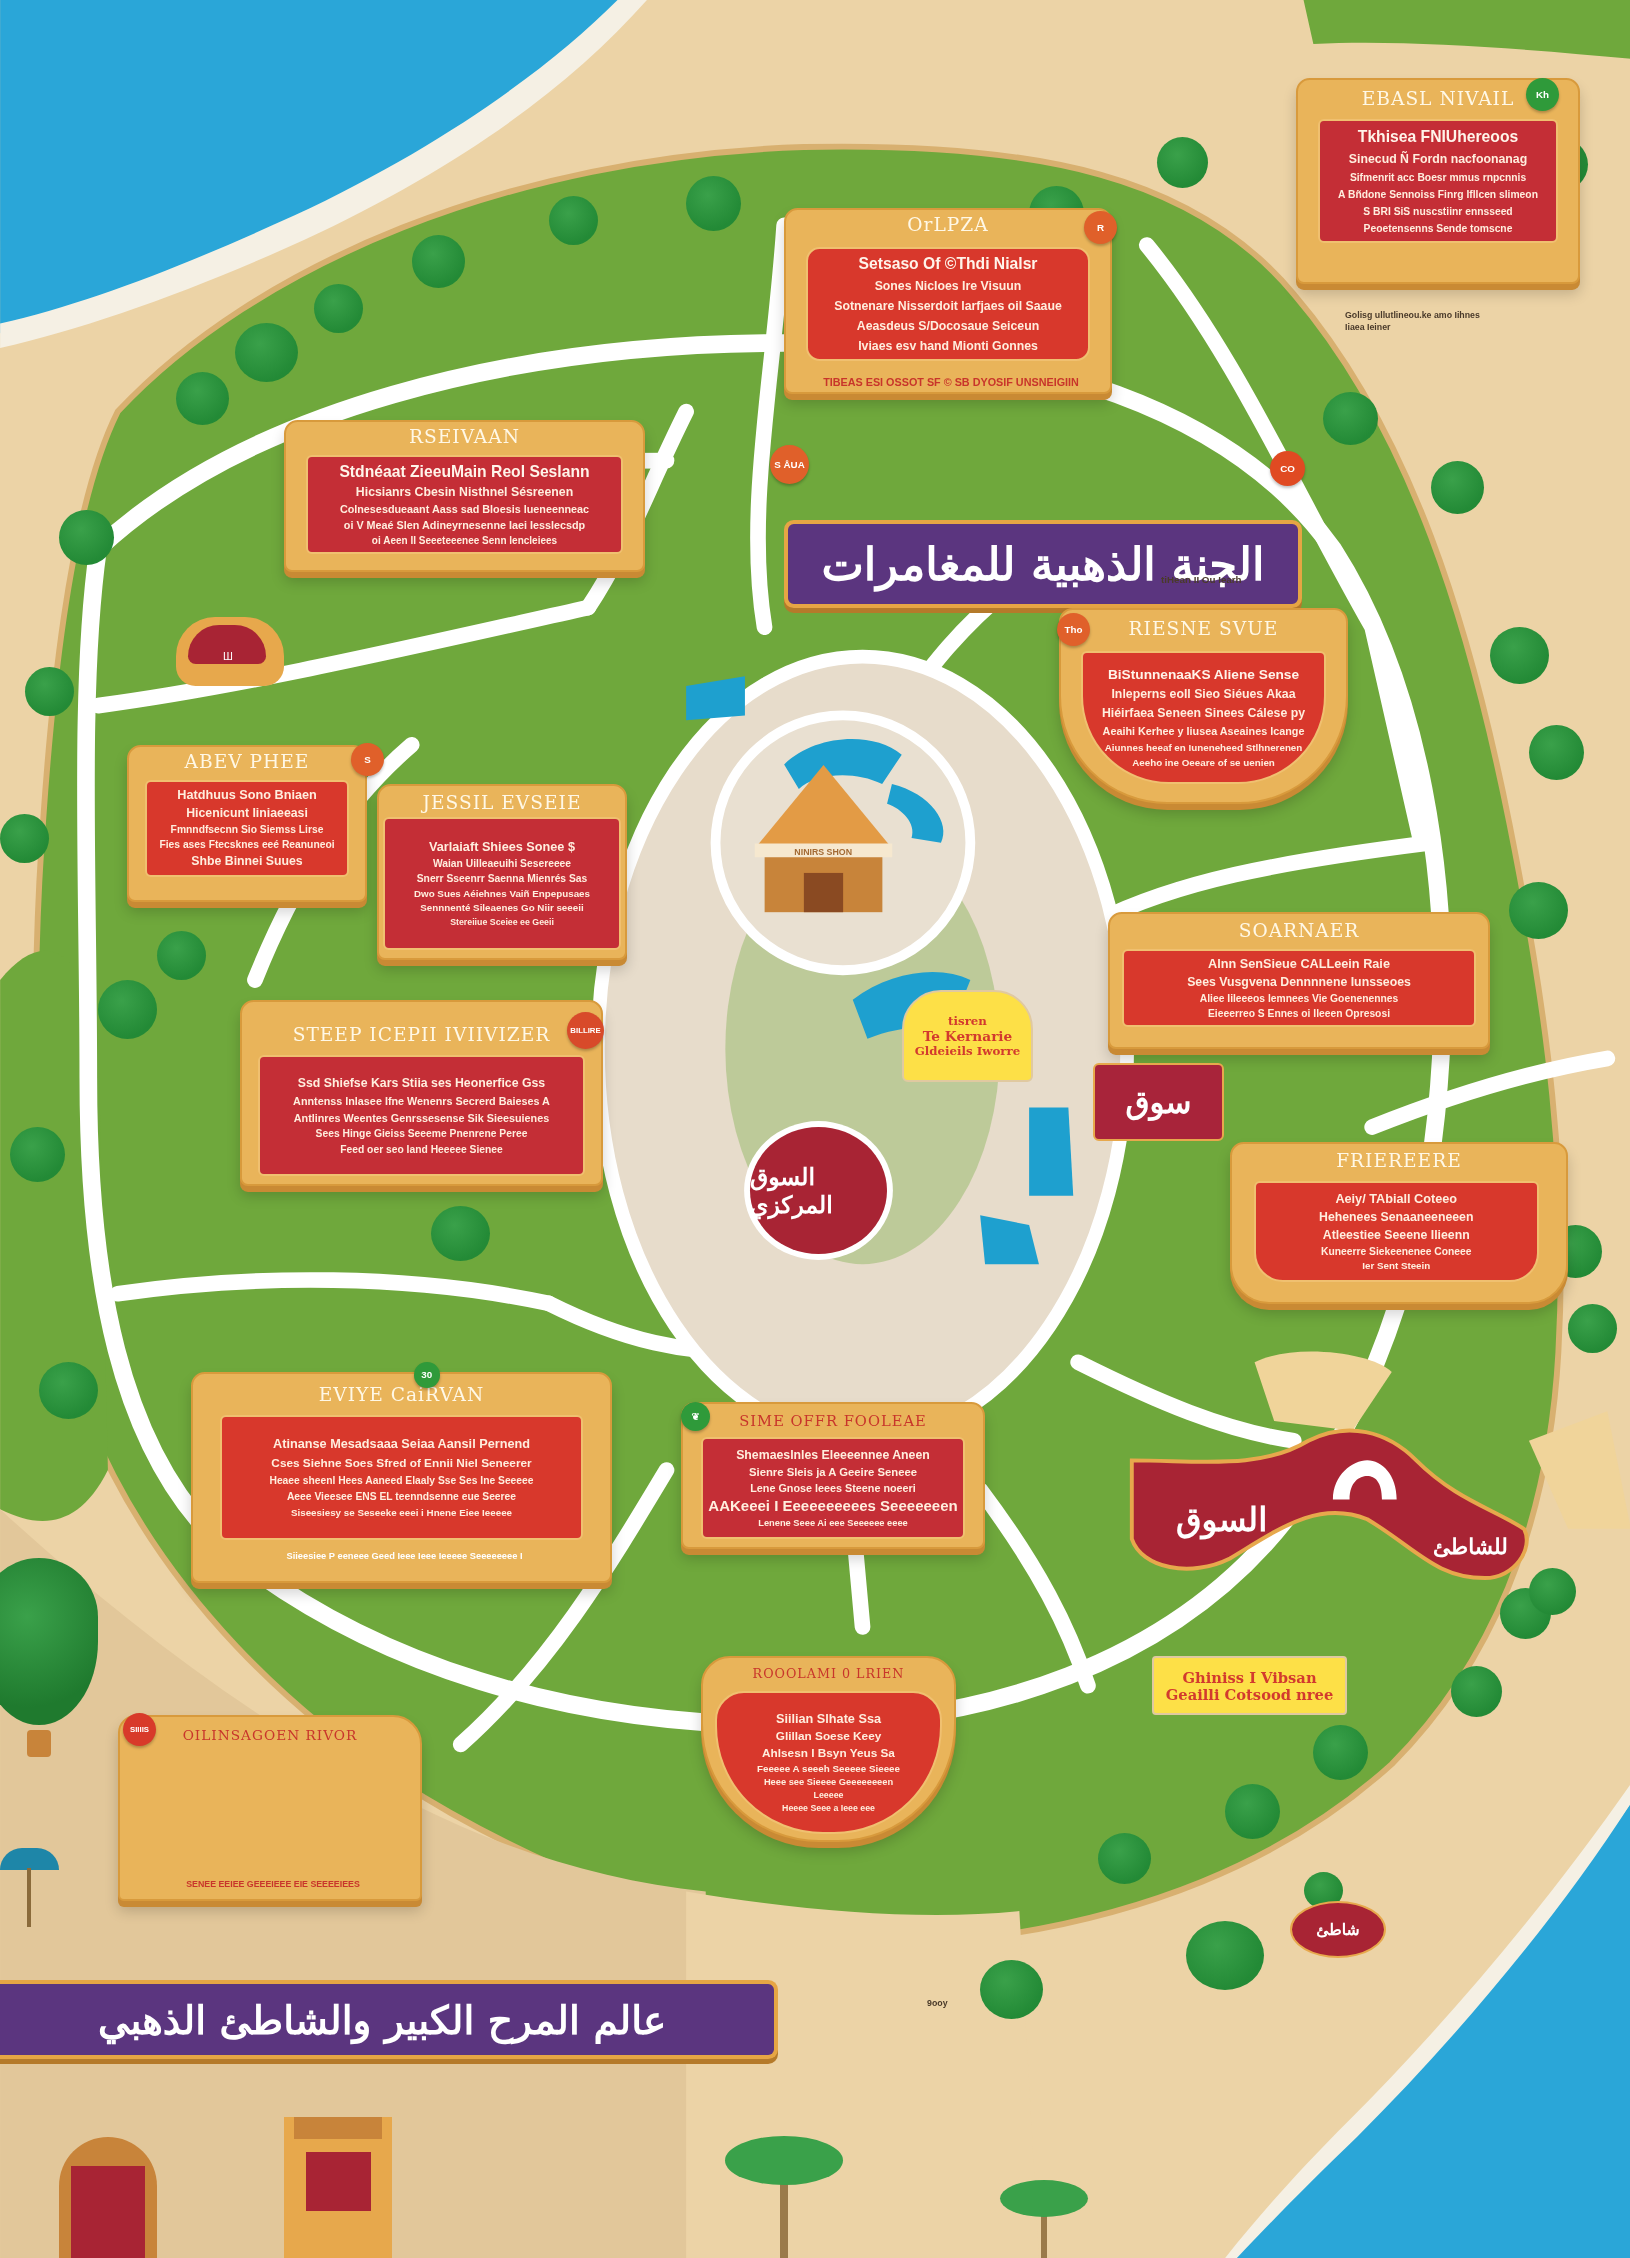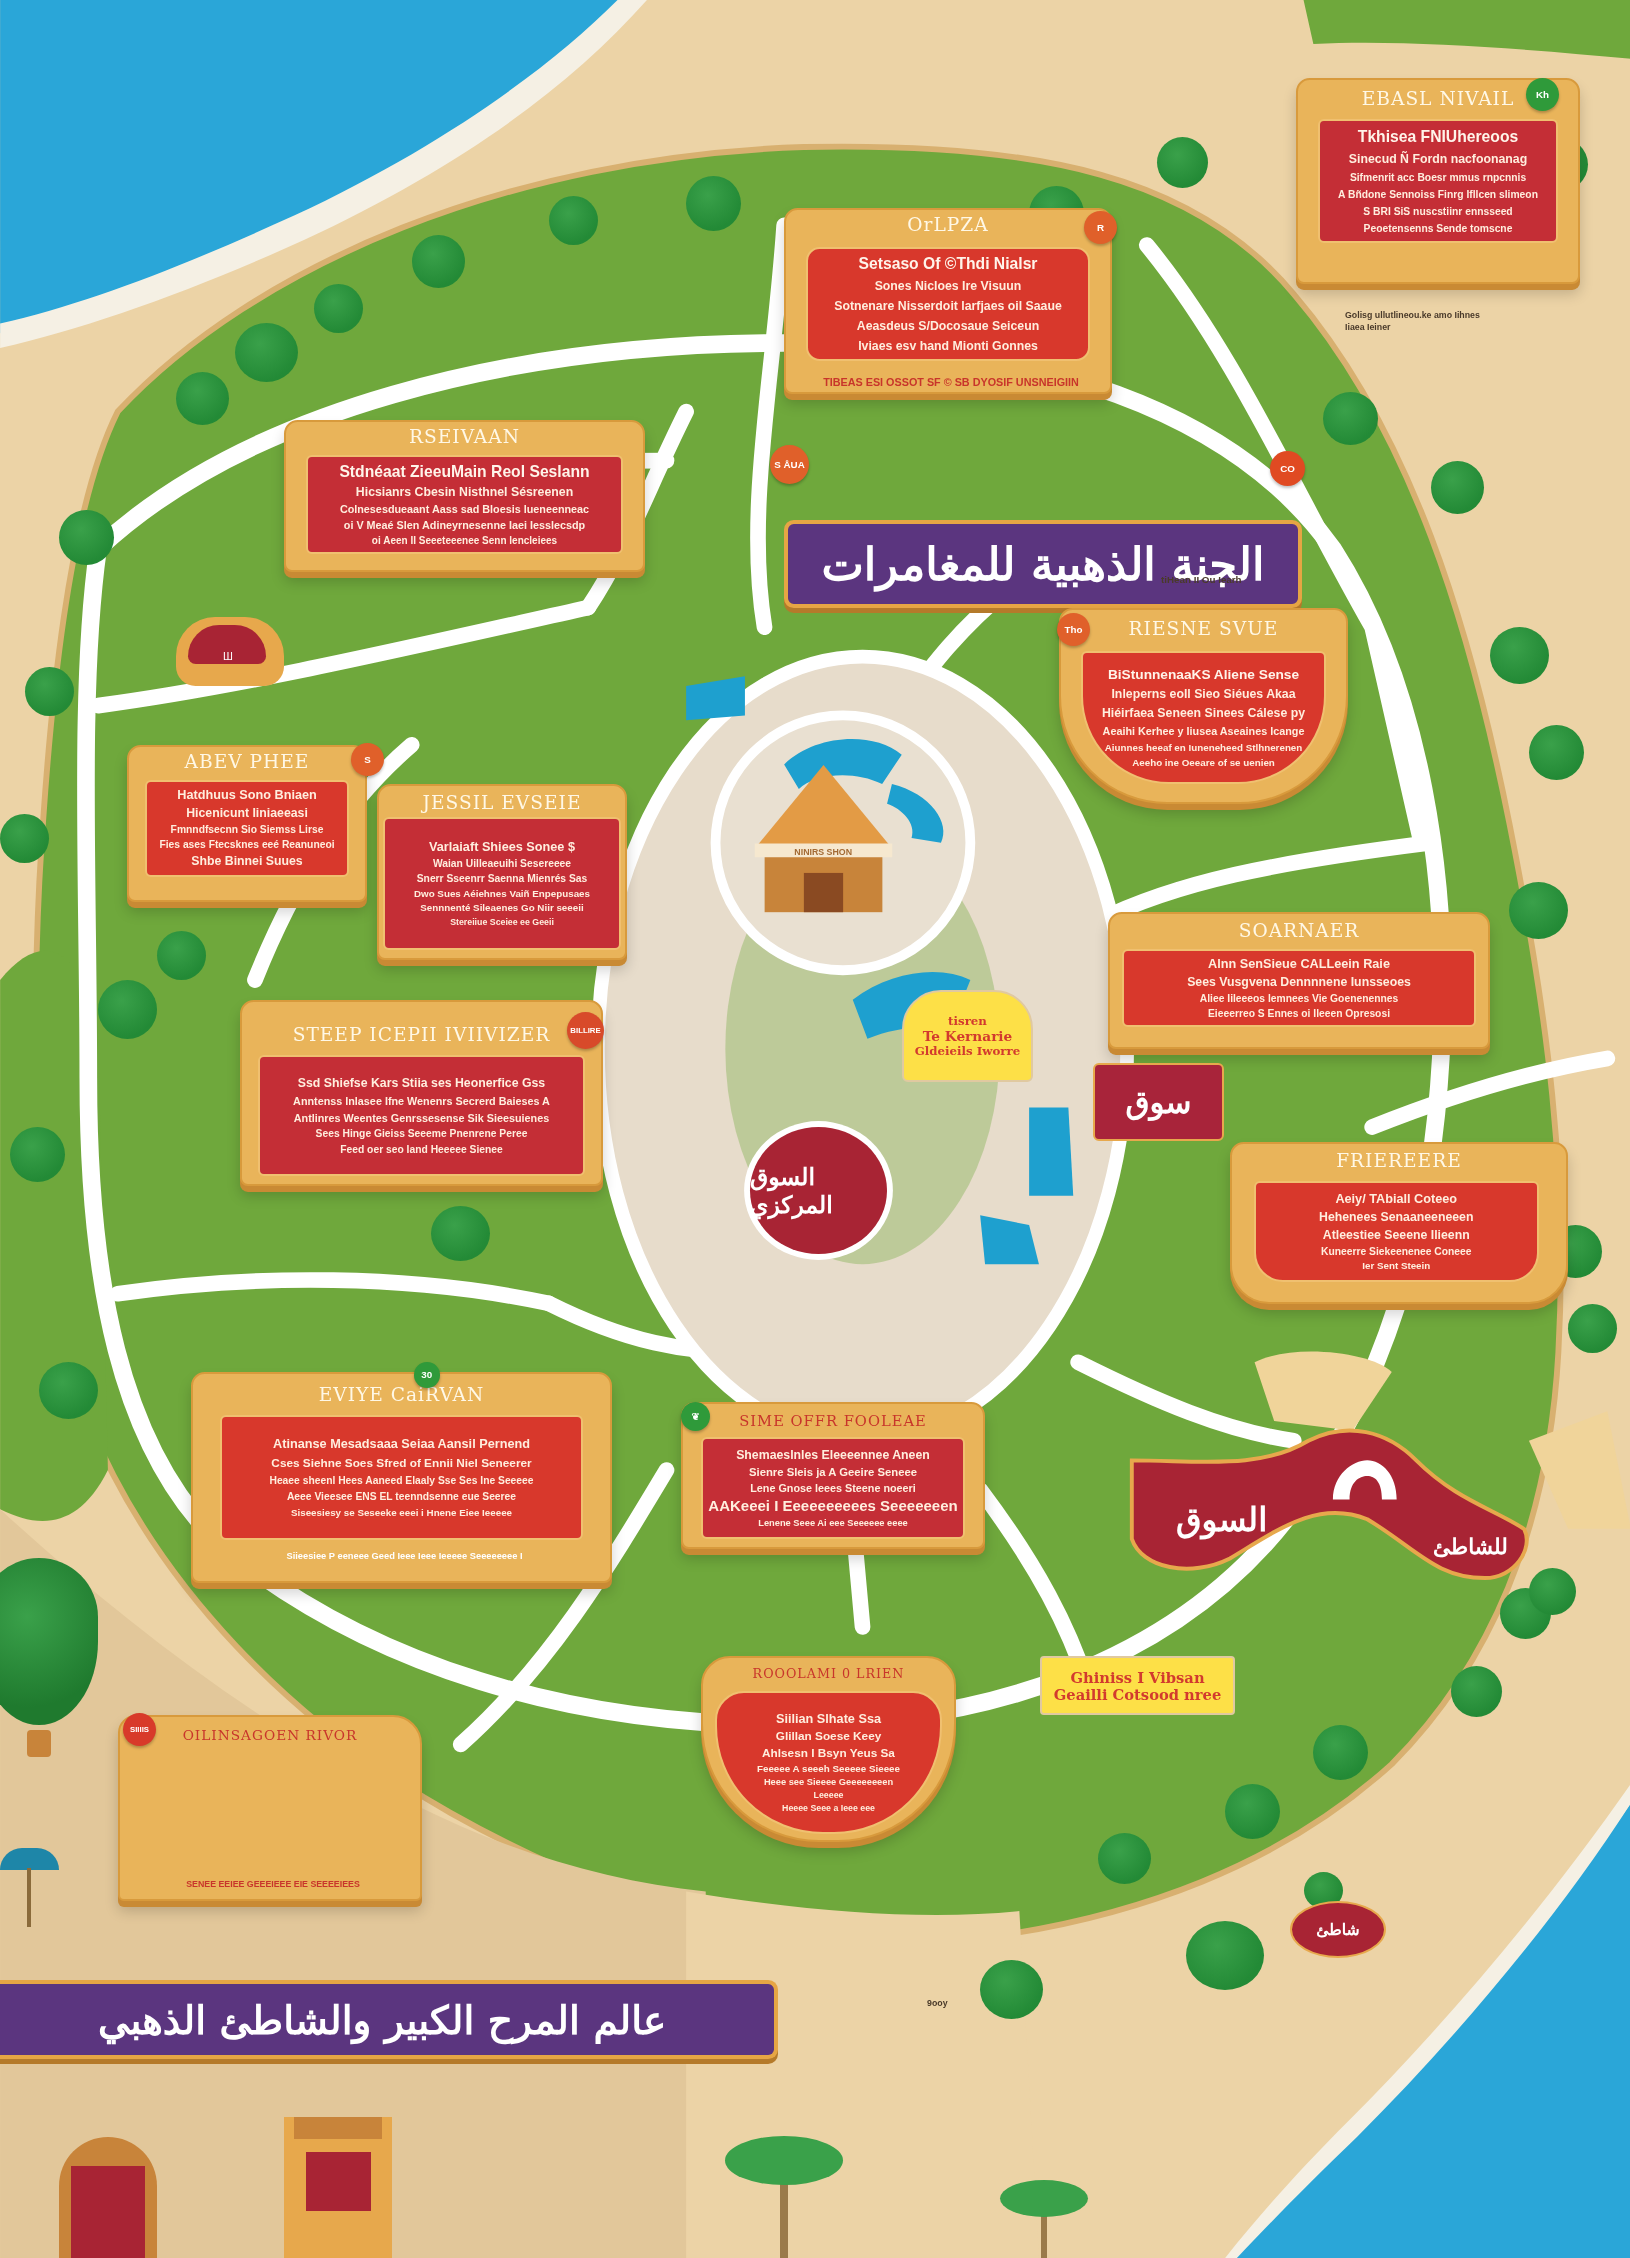--- a/index.html
+++ b/index.html
@@ -321,21 +321,21 @@
   <span>ﺍﻟﺴﻮﻕ ﺍﻟﻤﺮﻛﺰﻱ</span>
 </div>
 
 <svg class="abs" style="left:1122px;top:1421px;" width="412" height="167" viewBox="0 0 420 170">
   <path d="M10,40 C80,40 140,50 190,20 C230,0 270,10 300,40 C340,80 380,90 410,110 C420,130 400,160 370,160 C320,160 300,130 250,100 C200,80 160,110 110,140 C70,160 20,150 10,120 Z" fill="#a82434" stroke="#e7a84c" stroke-width="4"></path>
   <path d="M215,80 C215,55 235,40 250,40 C265,40 280,55 280,80 L265,80 C265,62 258,56 250,56 C242,56 232,62 232,80 Z" fill="#ffffff"></path>
 </svg>
 <div class="abs" style="left:1176px;top:1500px;color:#fff;font-size:33px;font-weight:bold;">ﺍﻟﺴﻮﻕ</div>
 <div class="abs" style="left:1433px;top:1534px;color:#fff;font-size:21.6px;font-weight:bold;">ﻟﻠﺸﺎﻃﺊ</div>
 
-<div class="store-sign" style="left:1040px;top:1656px;width:191px;height:55px;border-radius:3.9px;font-size:14.7px;">
+<div class="store-sign" style="left:1152px;top:1656px;width:191px;height:55px;border-radius:3.9px;font-size:14.7px;">
   <span>Ghiniss I Vibsan</span>
   <span>Geailli Cotsood nree</span>
 </div>
 
 <div class="abs" style="left:1290px;top:1901px;width:92px;height:53px;border-radius:50%;background:#a82434;border:2.9px solid #e7a84c;display:flex;align-items:center;justify-content:center;color:#fff;font-size:15.7px;font-weight:bold;">
   <span>ﺷﺎﻃﺊ</span>
 </div>
 <div class="small-caption" style="left:927px;top:1998px;font-size:8.8px;">9ooy</div>
 
 <div class="abs" style="left:176px;top:617px;width:108px;height:69px;background:#e7a84c;border-radius:39px 39px 19.6px 19.6px;">

